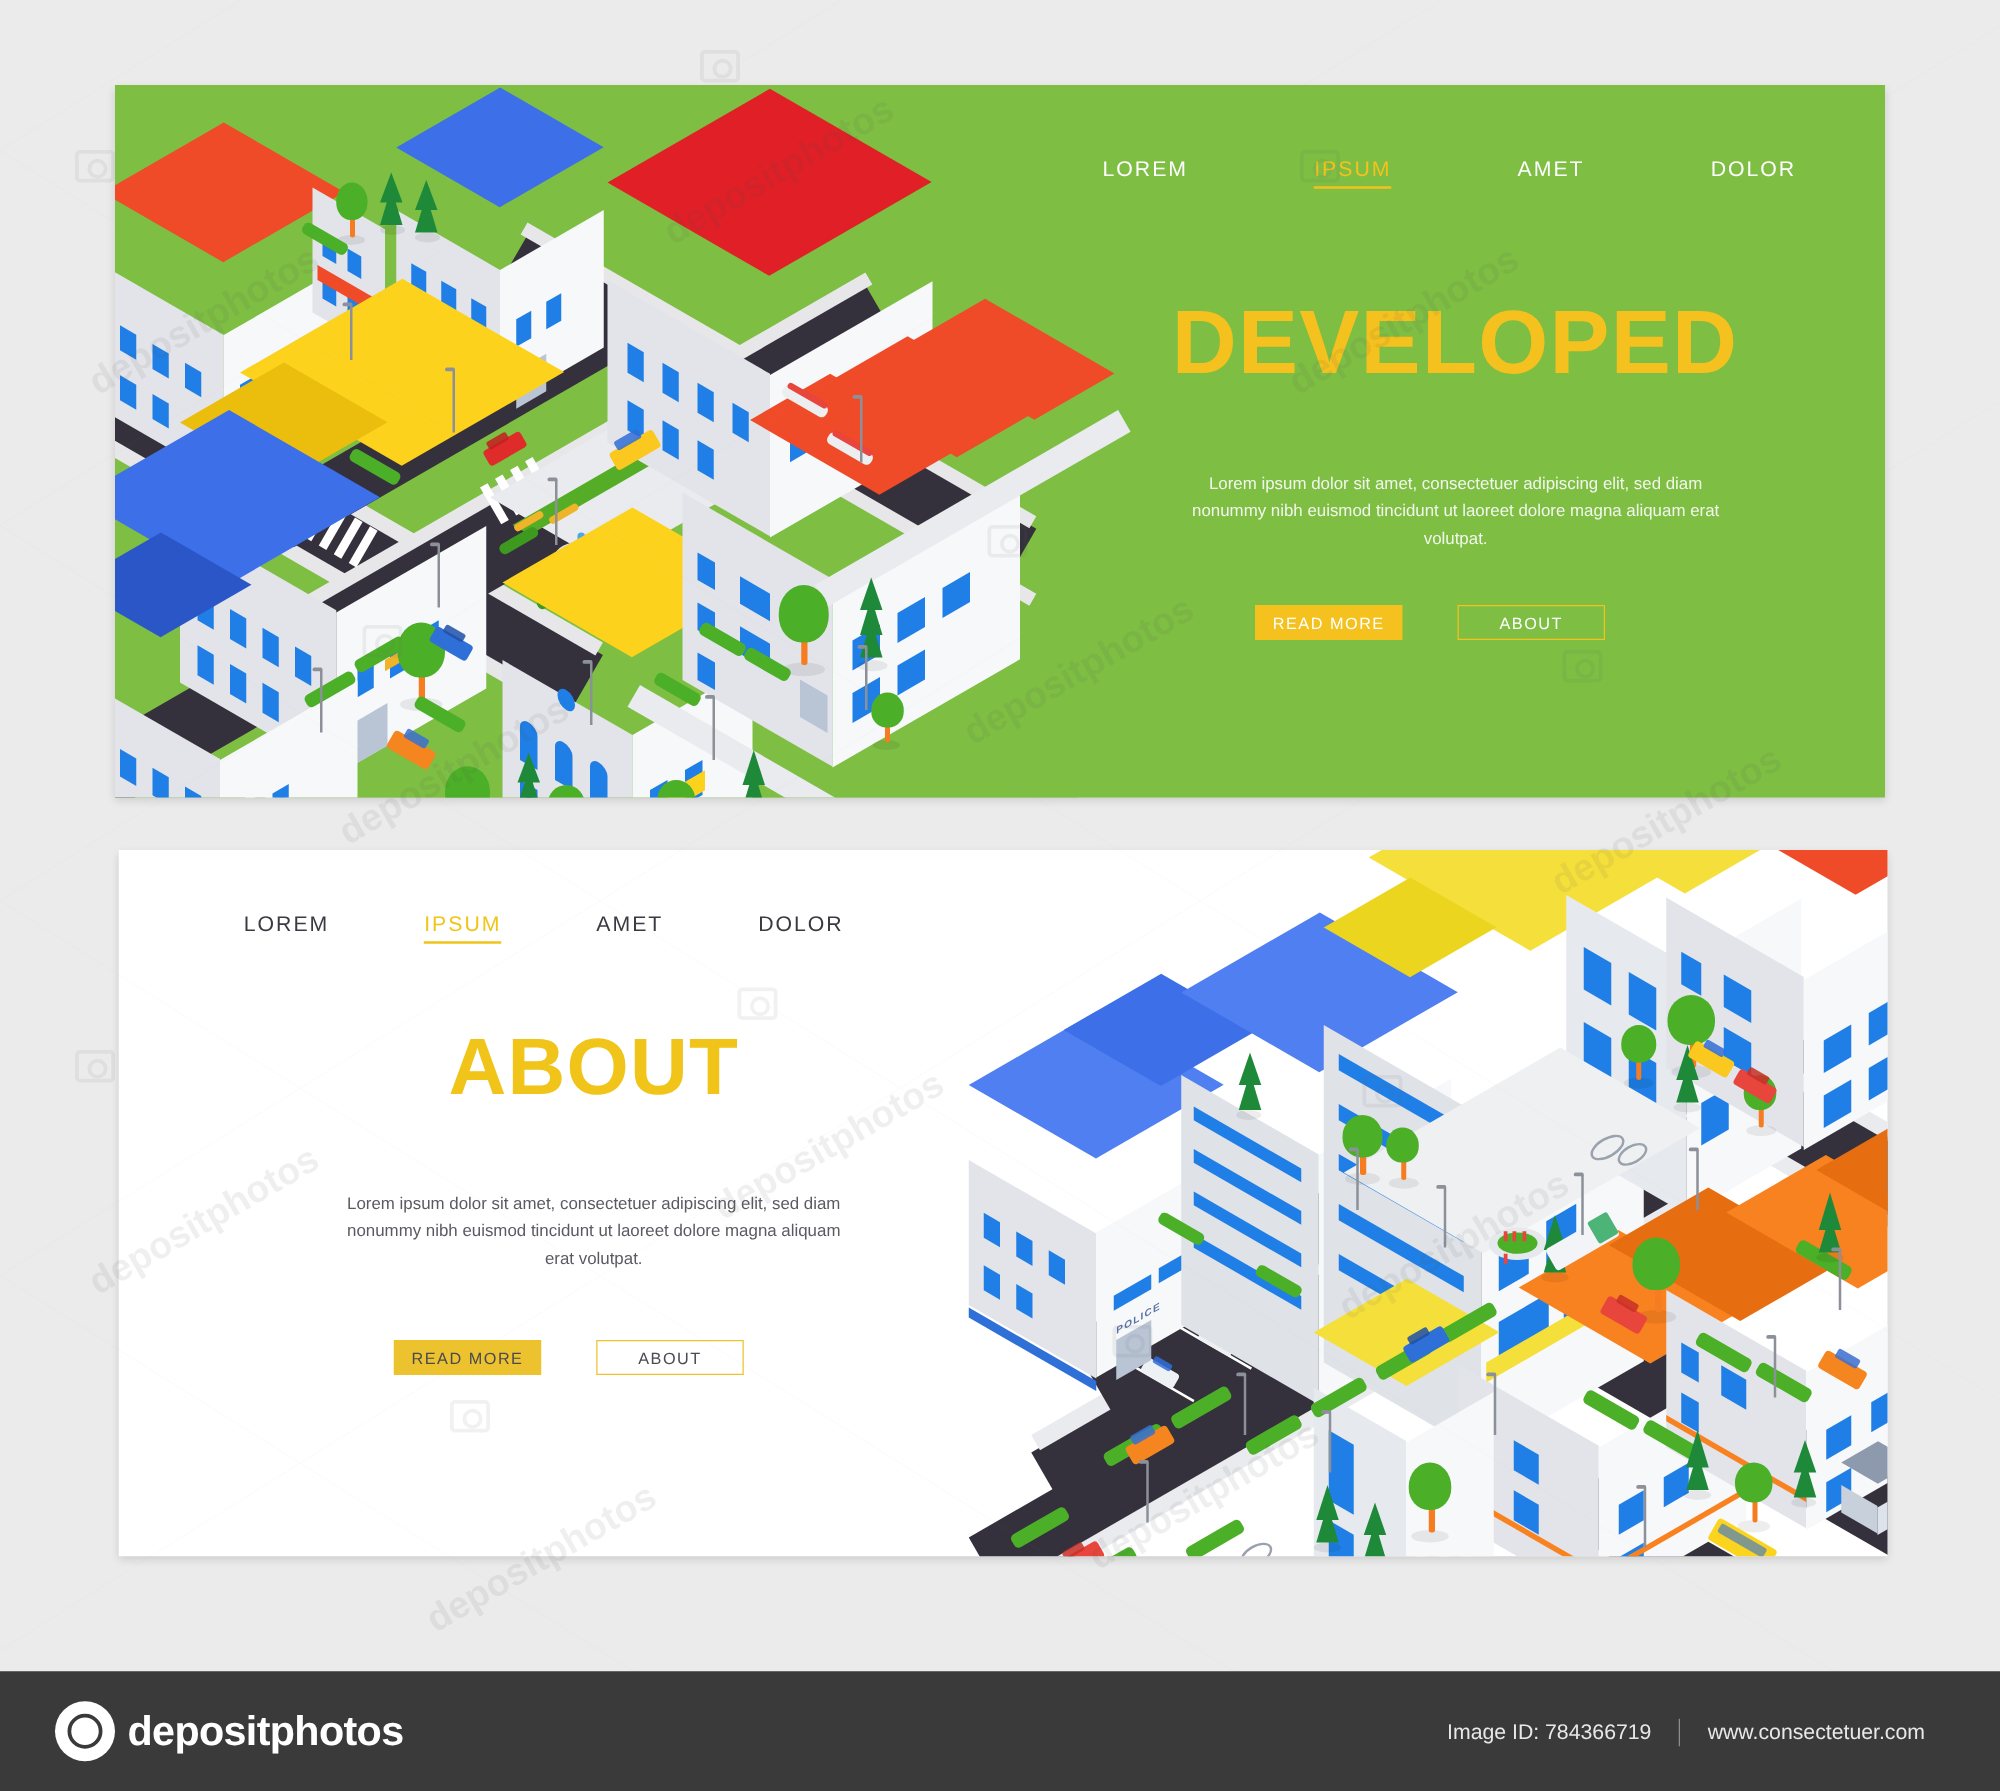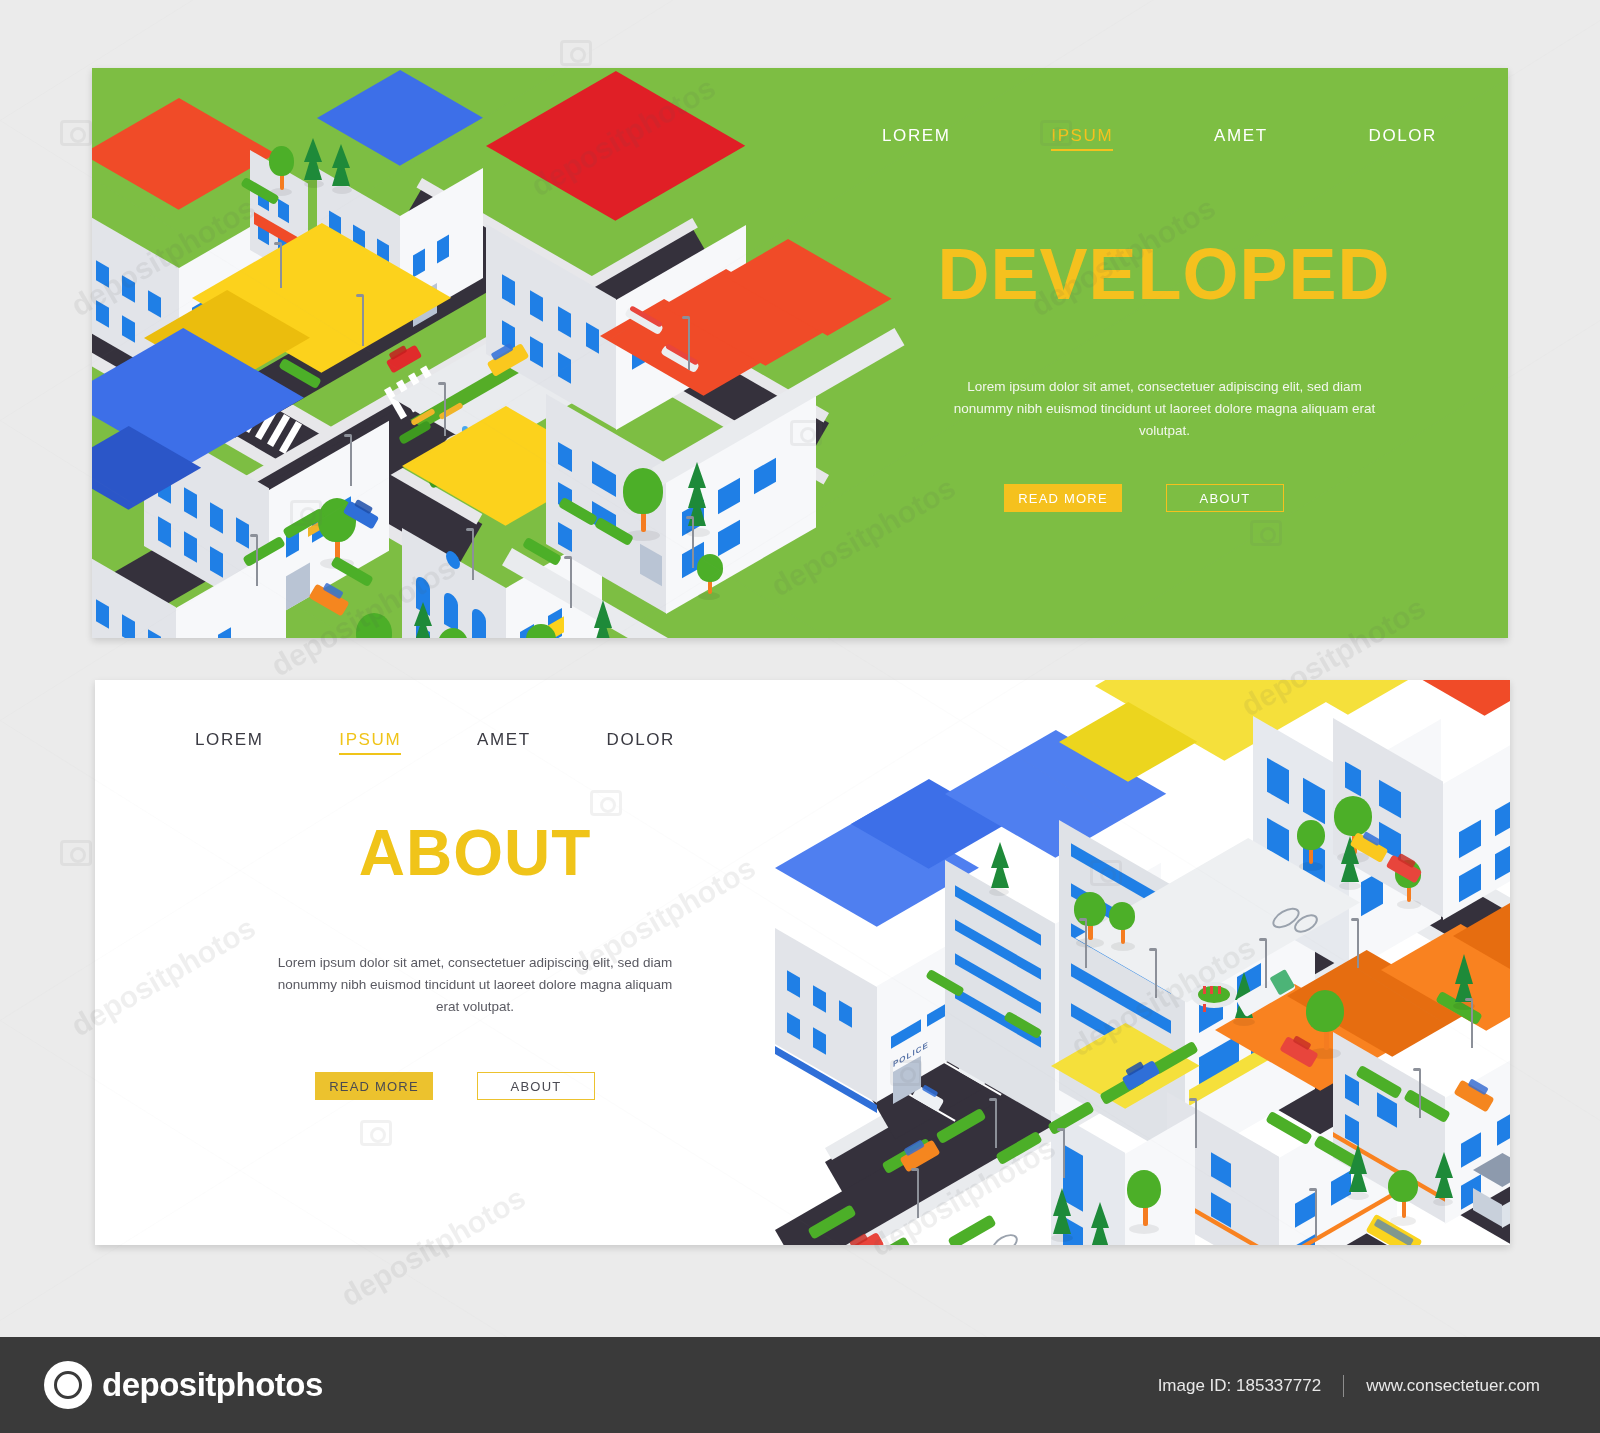--- a/index.html
+++ b/index.html
@@ -866,19 +866,19 @@
   </div>
 
   <div id="footer">
     <div class="logo">
       <div class="cam">
         <div class="lens"></div>
       </div>
       <div class="brand">depositphotos</div>
     </div>
     <div class="meta">
-      <span>Image ID: 185337772</span>
+      <span>Image ID: 784366719</span>
       <span class="divider"></span>
       <span>www.consectetuer.com</span>
     </div>
   </div>
 
 </div>
 
 </body></html>

